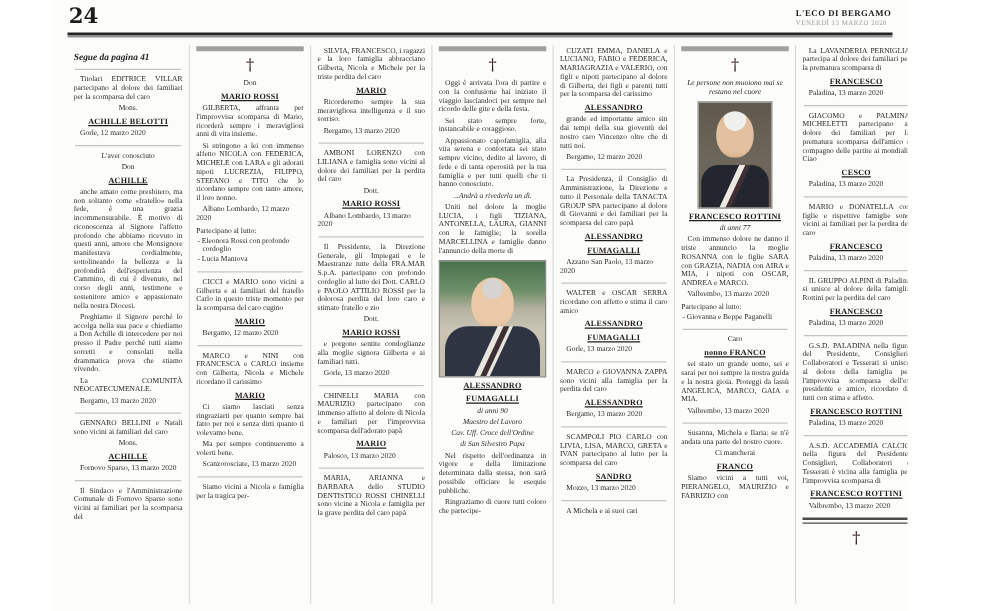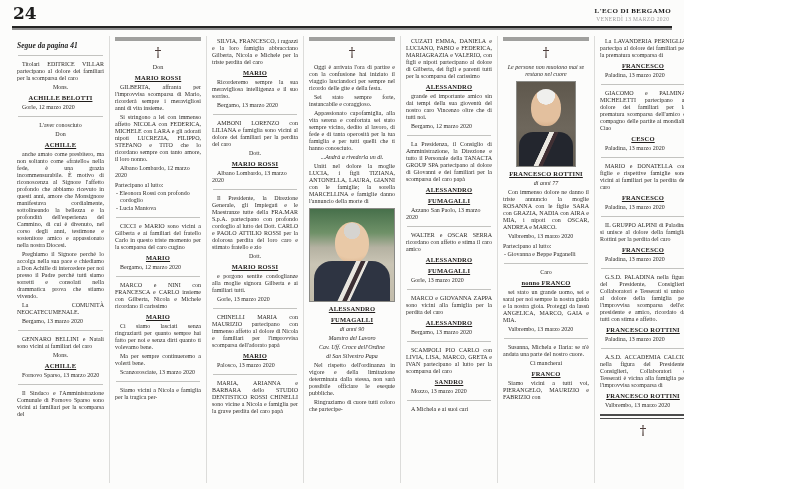--- a/index.html
+++ b/index.html
@@ -1,20 +1,20 @@
 <!DOCTYPE html>
 <html lang="it"><head>
 <meta charset="utf-8">
 <style>
   html,body{margin:0;padding:0;background:#ffffff;}
   .page{position:relative;width:684px;height:489px;background:#fcfcfb;overflow:hidden;
-        font-family:"Liberation Serif","DejaVu Serif",serif;color:#2e2b28;}
+        font-family:"Liberation Serif","DejaVu Serif",serif;color:#2e2b28;margin-left:42px;}
   .header{display:flex;justify-content:space-between;align-items:flex-end;padding:5px 13px 2px 13px;}
   .pageno{font-family:"DejaVu Serif",serif;font-size:17px;font-weight:bold;color:#1d1d1d;line-height:1;}
-  .mast{text-align:center;}
+  .mast{text-align:left;}
   .mast .m1{font-size:7px;font-weight:bold;letter-spacing:.4px;color:#1d1d1d;}
   .mast .m2{font-size:5.5px;color:#999;letter-spacing:.4px;margin-top:1px;}
   .headrule{margin:2px 12px 0 12px;height:4px;background:linear-gradient(#242424 0 48%,#8f8f8f 48% 100%);}
   .cols{display:flex;padding:6px 12px 0 12px;align-items:stretch;height:449px;}
   .col{flex:0 0 auto;width:97px;box-sizing:border-box;padding:0 5px;border-left:1px solid #dcdcda;overflow:hidden;height:447px;}
   .col:first-child{border-left:none;}
   .it-p{font-size:6px;line-height:7px;text-align:justify;text-indent:5px;margin:2px 0;}
   .it-c{font-size:6px;line-height:7px;text-align:center;margin:2px 0;}
   .it-ci{font-size:6px;line-height:7px;font-style:italic;text-align:center;margin:2px 0;}
   .it-name{font-size:6.5px;line-height:8px;font-weight:bold;text-align:center;text-decoration:underline;letter-spacing:.2px;margin:3px 0 2px 0;color:#1f1c1a;}

